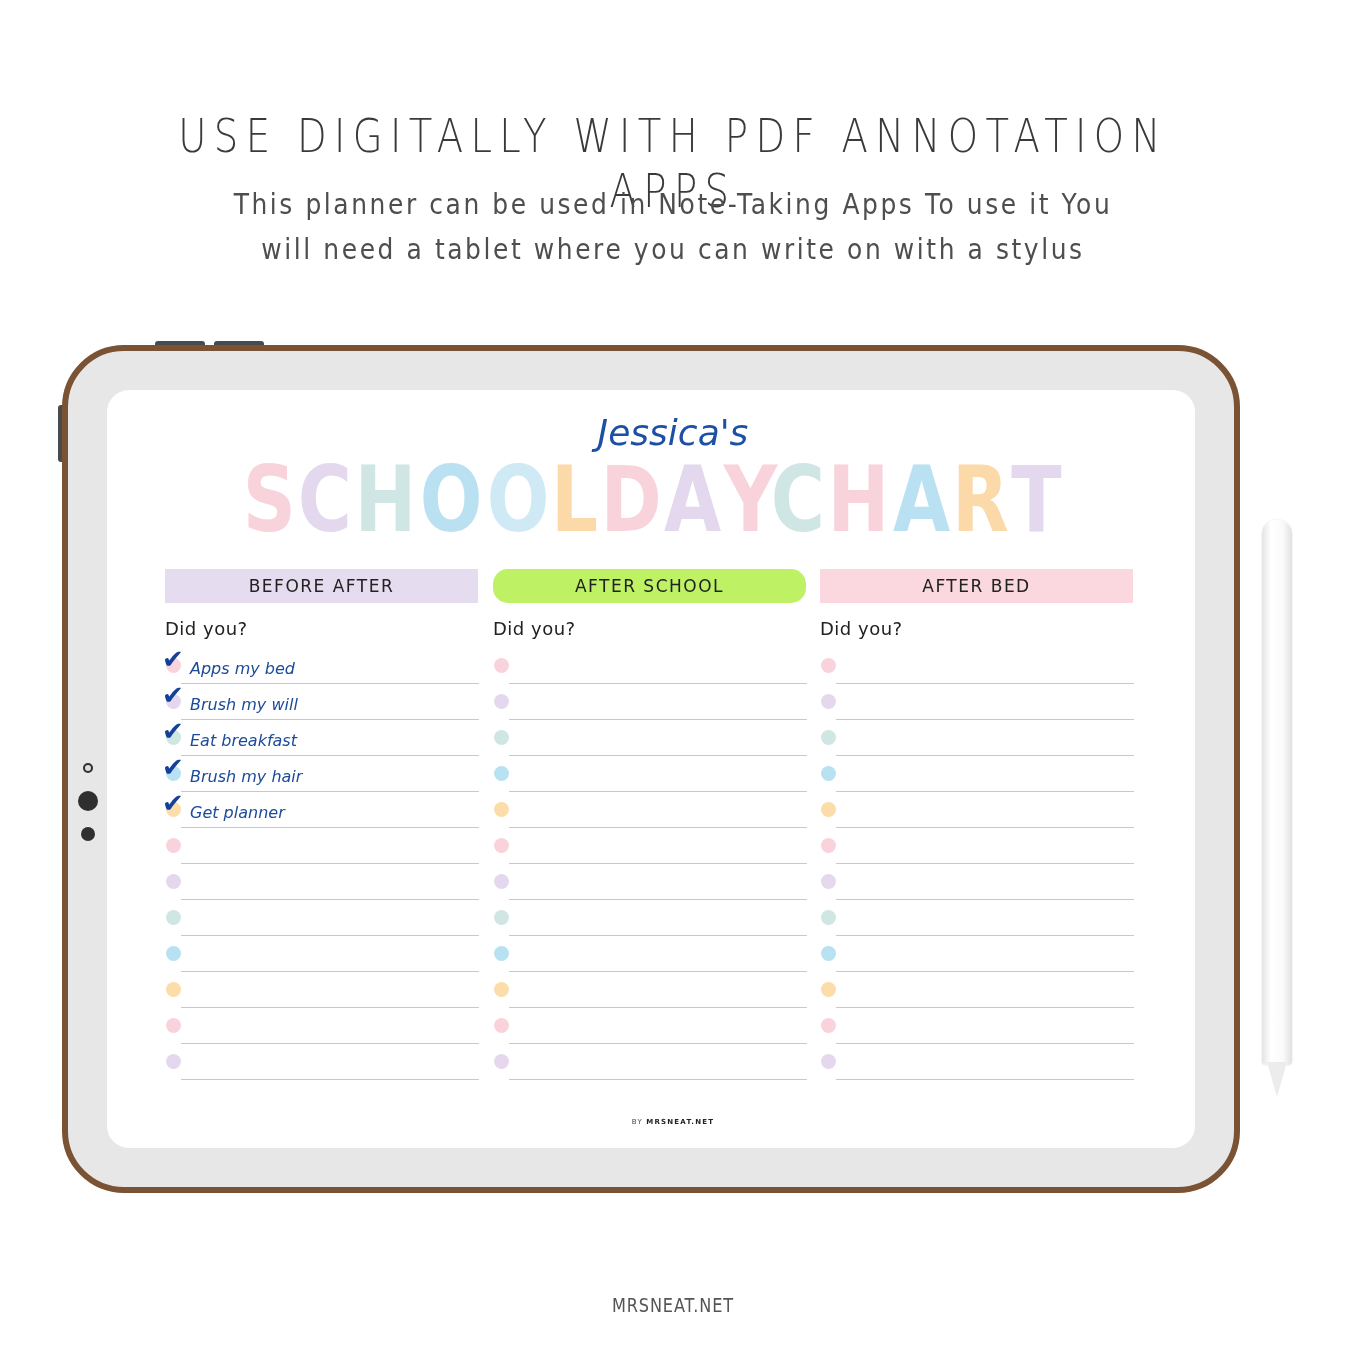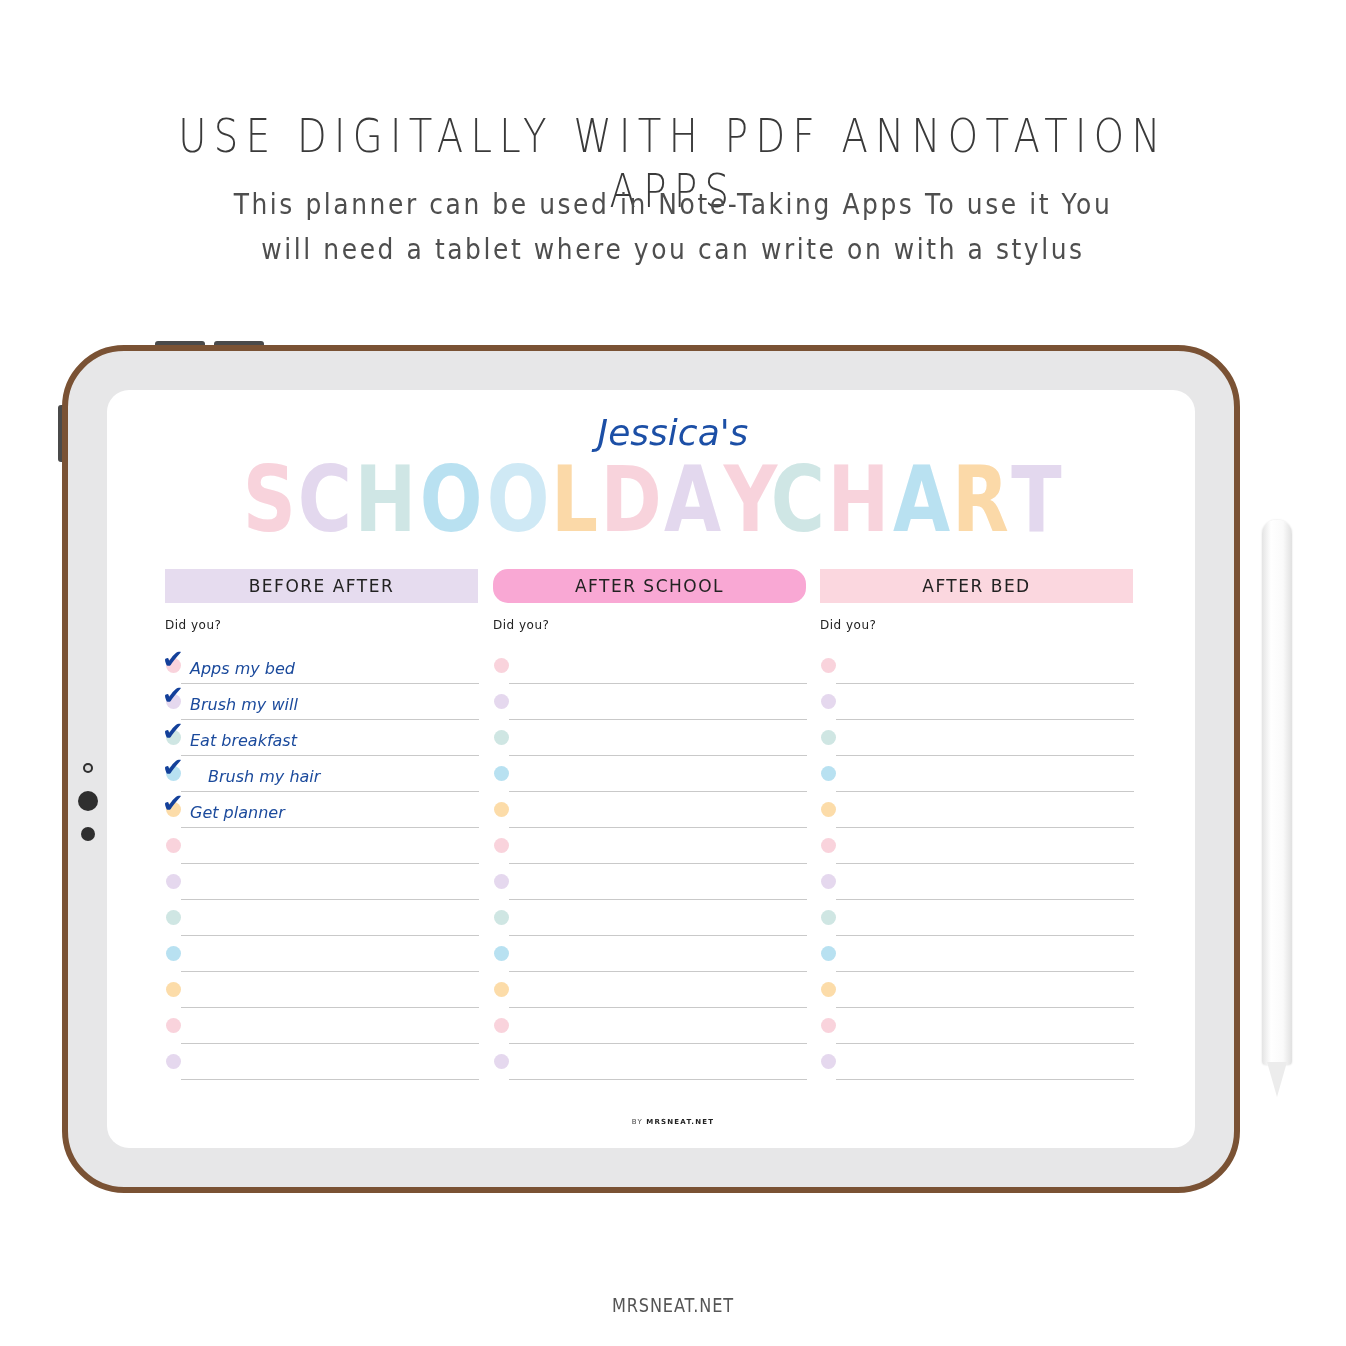--- a/index.html
+++ b/index.html
@@ -13,21 +13,21 @@
   .tablet { position:absolute; left:62px; top:345px; width:1166px; height:836px; border:6px solid #7a5234; border-radius:62px; background:#e7e7e8; }
   .screen { position:absolute; left:107px; top:390px; width:1088px; height:758px; background:#ffffff; border-radius:22px; }
   .cam { position:absolute; background:#2f2f2f; border-radius:50%; }
 
   .name { position:absolute; left:0; top:412px; width:1346px; text-align:center; font-family:"DejaVu Sans", sans-serif; font-size:36px; color:#1c4fa6; font-style:italic; }
   .bigtitle { position:absolute; left:286px; top:455px; width:730px; height:90px; display:flex; justify-content:center; font-family:"DejaVu Sans", sans-serif; font-weight:bold; font-size:90px; line-height:90px; letter-spacing:-2px; }
   .bigtitle span { display:inline-block; transform:scaleX(0.82); margin:0 -4px; }
   .bigtitle .sp { width:30px; }
 
   .col-header { position:absolute; top:569px; height:34px; width:313px; display:flex; align-items:center; justify-content:center; font-family:"DejaVu Sans", sans-serif; font-size:17px; letter-spacing:1.5px; color:#222; }
-  .didyou { position:absolute; top:618px; font-family:"DejaVu Sans", sans-serif; font-size:12px; letter-spacing:0.5px; color:#222; }
+  .didyou { position:absolute; top:618px; font-family:"DejaVu Sans", sans-serif; font-size:18px; letter-spacing:0.5px; color:#222; }
   .dot { position:absolute; width:15px; height:15px; border-radius:50%; }
   .rule { position:absolute; height:1px; background:#c9c9c9; }
   .task { position:absolute; font-family:"DejaVu Sans", sans-serif; font-style:italic; font-size:16px; color:#1b4a9c; }
   .check { position:absolute; font-size:26px; color:#13409a; font-weight:bold; line-height:26px; }
   .byline { position:absolute; left:0; top:1118px; width:1346px; text-align:center; font-family:"DejaVu Sans", sans-serif; font-size:7px; letter-spacing:1.2px; color:#444; }
   .byline b { color:#222; }
 
   .pencil { position:absolute; left:1262px; top:520px; width:30px; height:545px; border-radius:14px 14px 4px 4px; background:linear-gradient(90deg,#e4e4e4 0%,#ffffff 30%,#fafafa 70%,#e1e1e1 100%); box-shadow:0 0 2px #ddd; }
   .pencil-tip { position:absolute; left:1267px; top:1062px; width:0; height:0; border-left:10px solid transparent; border-right:10px solid transparent; border-top:35px solid #ececec; }
   .footer { position:absolute; left:0; top:1294px; width:1346px; text-align:center; font-family:"DejaVu Sans", sans-serif; font-size:19px; letter-spacing:1px; color:#555; transform:scaleX(0.85); }
@@ -82,40 +82,40 @@
     <div class="rule" style="left: 181px; width: 298px; top: 719px;"></div>
     <div class="check" style="left: 162px; top: 682px; color: rgb(19, 64, 154);">✔</div>
     <div class="task" style="left: 190px; top: 695px;">Brush my will</div>
     <div class="dot" style="left: 166px; top: 730px; background: rgb(207, 230, 227);"></div>
     <div class="rule" style="left: 181px; width: 298px; top: 755px;"></div>
     <div class="check" style="left: 162px; top: 718px; color: rgb(19, 64, 154);">✔</div>
     <div class="task" style="left: 190px; top: 731px;">Eat breakfast</div>
     <div class="dot" style="left: 166px; top: 766px; background: rgb(184, 225, 241);"></div>
     <div class="rule" style="left: 181px; width: 298px; top: 791px;"></div>
     <div class="check" style="left: 162px; top: 754px; color: rgb(19, 64, 154);">✔</div>
-    <div class="task" style="left: 208px; top: 767px;">Brush my hair</div>
+    <div class="task" style="left: 190px; top: 767px;">Brush my hair</div>
     <div class="dot" style="left: 166px; top: 802px; background: rgb(252, 220, 169);"></div>
     <div class="rule" style="left: 181px; width: 298px; top: 827px;"></div>
     <div class="check" style="left: 162px; top: 790px; color: rgb(19, 64, 154);">✔</div>
     <div class="task" style="left: 190px; top: 803px;">Get planner</div>
     <div class="dot" style="left: 166px; top: 838px; background: rgb(249, 211, 220);"></div>
     <div class="rule" style="left: 181px; width: 298px; top: 863px;"></div>
     <div class="dot" style="left: 166px; top: 874px; background: rgb(229, 216, 238);"></div>
     <div class="rule" style="left: 181px; width: 298px; top: 899px;"></div>
     <div class="dot" style="left: 166px; top: 910px; background: rgb(207, 230, 227);"></div>
     <div class="rule" style="left: 181px; width: 298px; top: 935px;"></div>
     <div class="dot" style="left: 166px; top: 946px; background: rgb(184, 225, 241);"></div>
     <div class="rule" style="left: 181px; width: 298px; top: 971px;"></div>
     <div class="dot" style="left: 166px; top: 982px; background: rgb(252, 220, 169);"></div>
     <div class="rule" style="left: 181px; width: 298px; top: 1007px;"></div>
     <div class="dot" style="left: 166px; top: 1018px; background: rgb(249, 211, 220);"></div>
     <div class="rule" style="left: 181px; width: 298px; top: 1043px;"></div>
     <div class="dot" style="left: 166px; top: 1054px; background: rgb(229, 216, 238);"></div>
     <div class="rule" style="left: 181px; width: 298px; top: 1079px;"></div>
-    <div class="col-header" style="left: 493px; background: #f9a8d4; border-radius: 15px;">AFTER SCHOOL</div>
+    <div class="col-header" style="left: 493px; background: #bef264; border-radius: 15px;">AFTER SCHOOL</div>
     <div class="didyou" style="left: 493px;">Did you?</div>
     <div class="dot" style="left: 494px; top: 658px; background: rgb(249, 211, 220);"></div>
     <div class="rule" style="left: 509px; width: 298px; top: 683px;"></div>
     <div class="dot" style="left: 494px; top: 694px; background: rgb(229, 216, 238);"></div>
     <div class="rule" style="left: 509px; width: 298px; top: 719px;"></div>
     <div class="dot" style="left: 494px; top: 730px; background: rgb(207, 230, 227);"></div>
     <div class="rule" style="left: 509px; width: 298px; top: 755px;"></div>
     <div class="dot" style="left: 494px; top: 766px; background: rgb(184, 225, 241);"></div>
     <div class="rule" style="left: 509px; width: 298px; top: 791px;"></div>
     <div class="dot" style="left: 494px; top: 802px; background: rgb(252, 220, 169);"></div>

